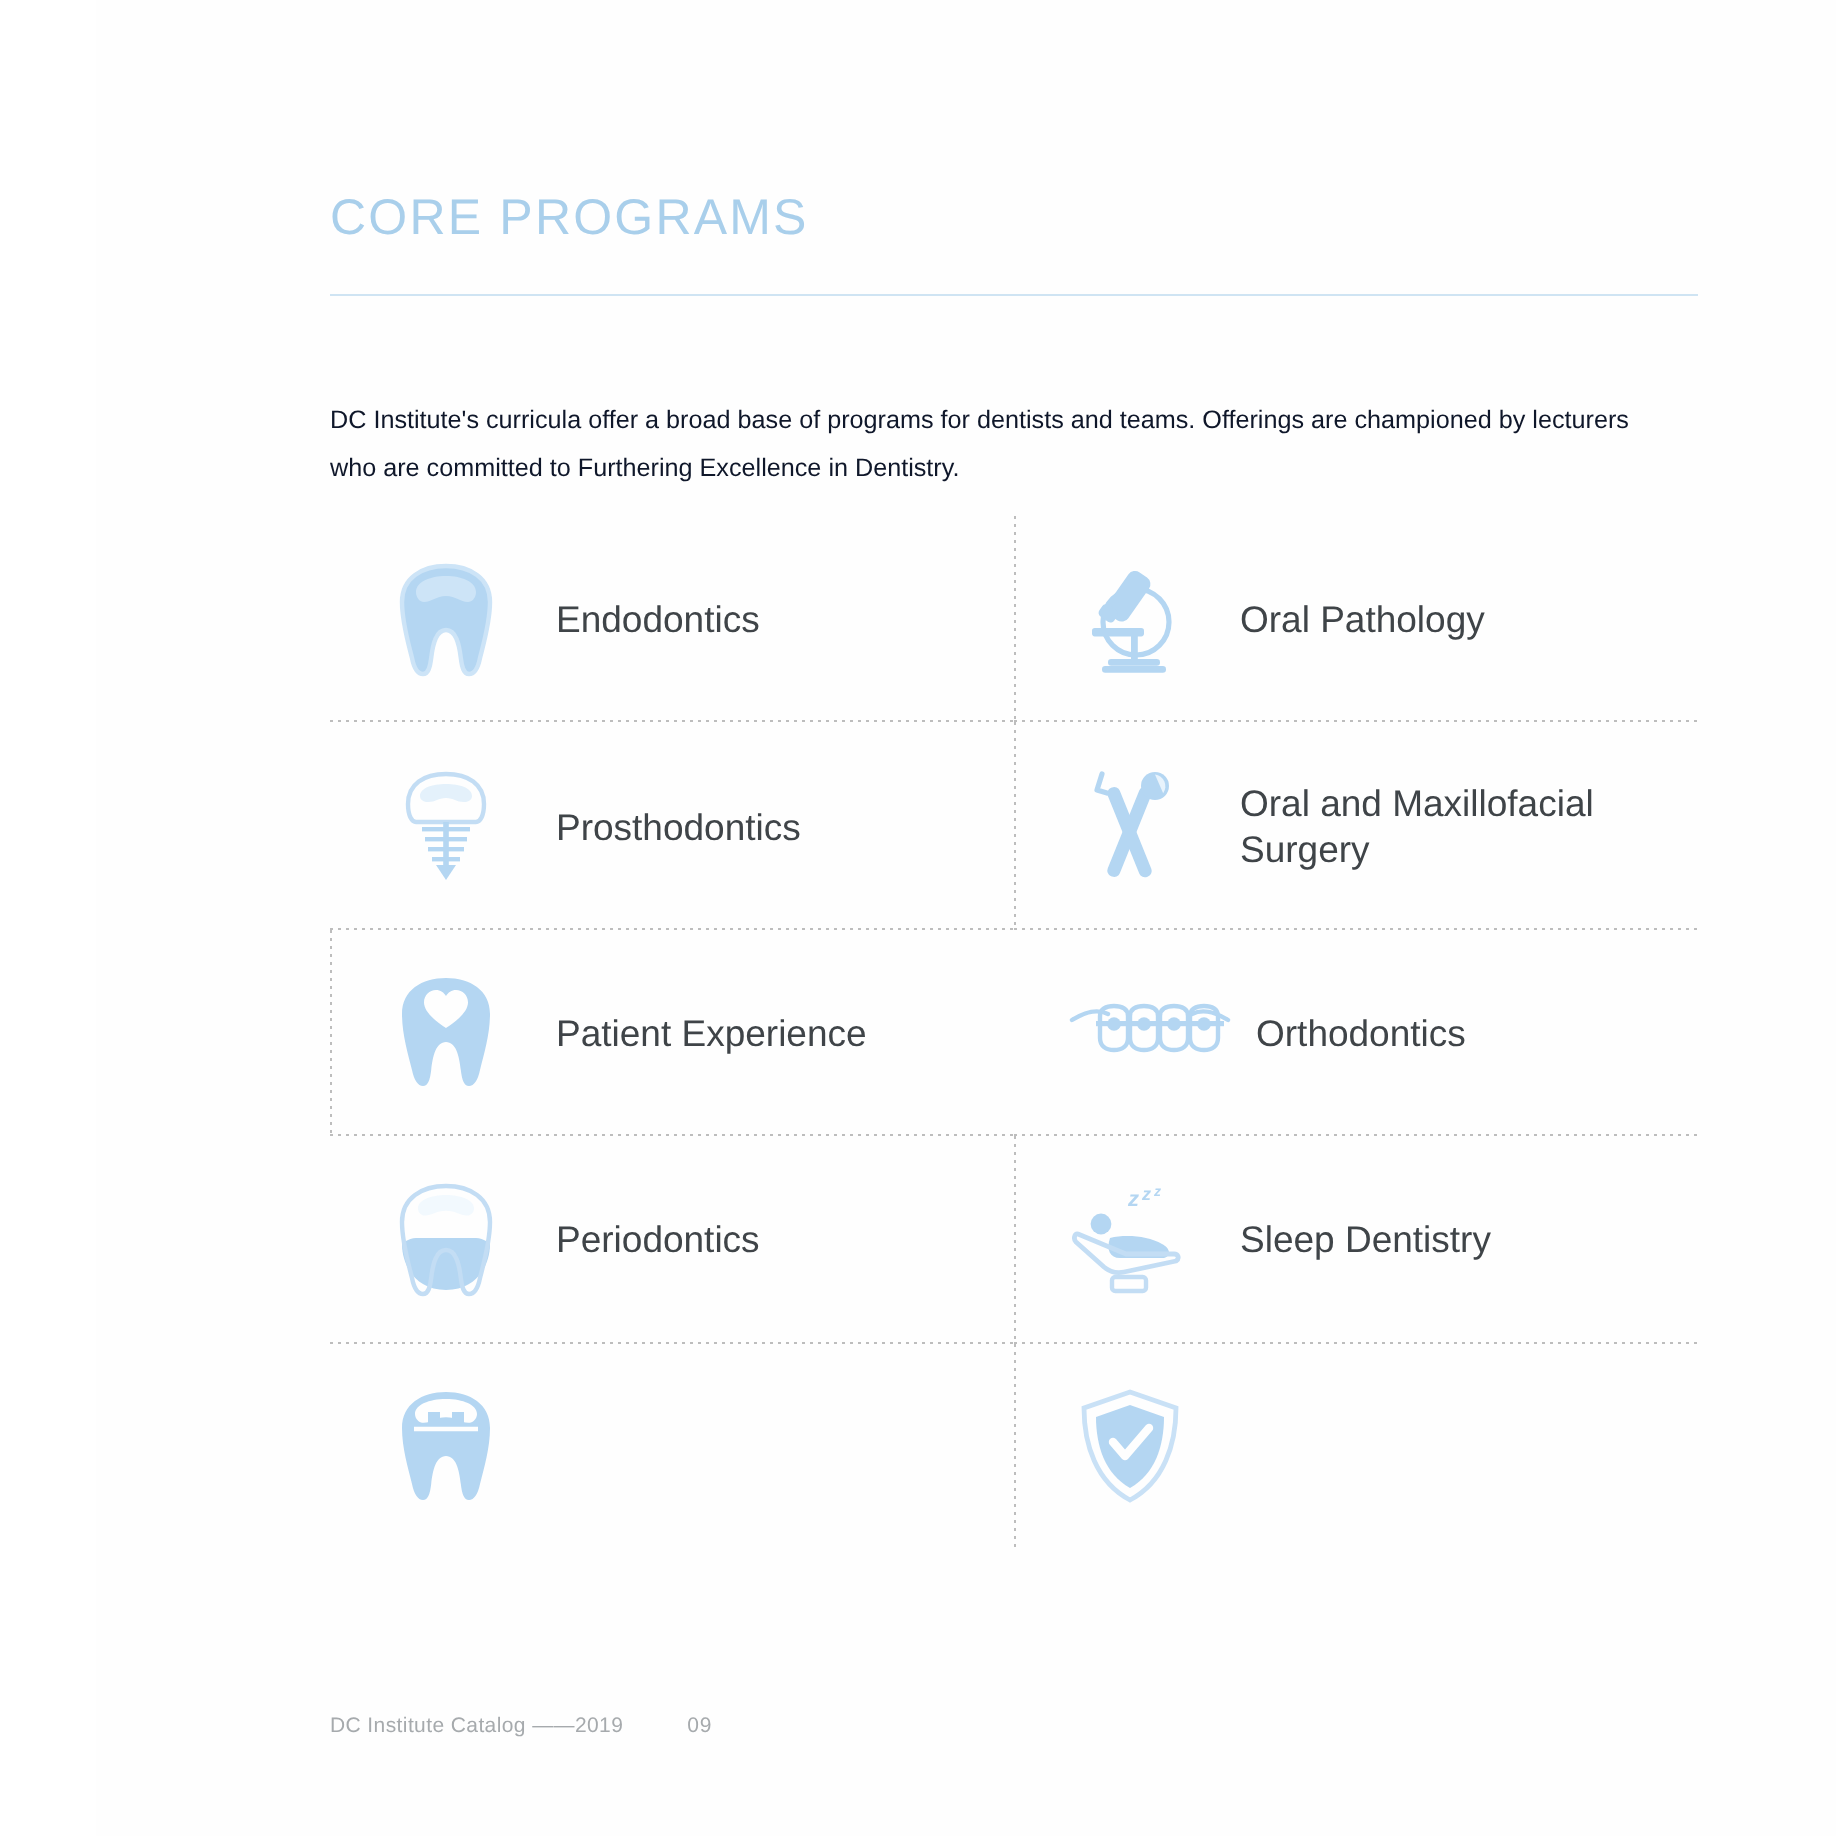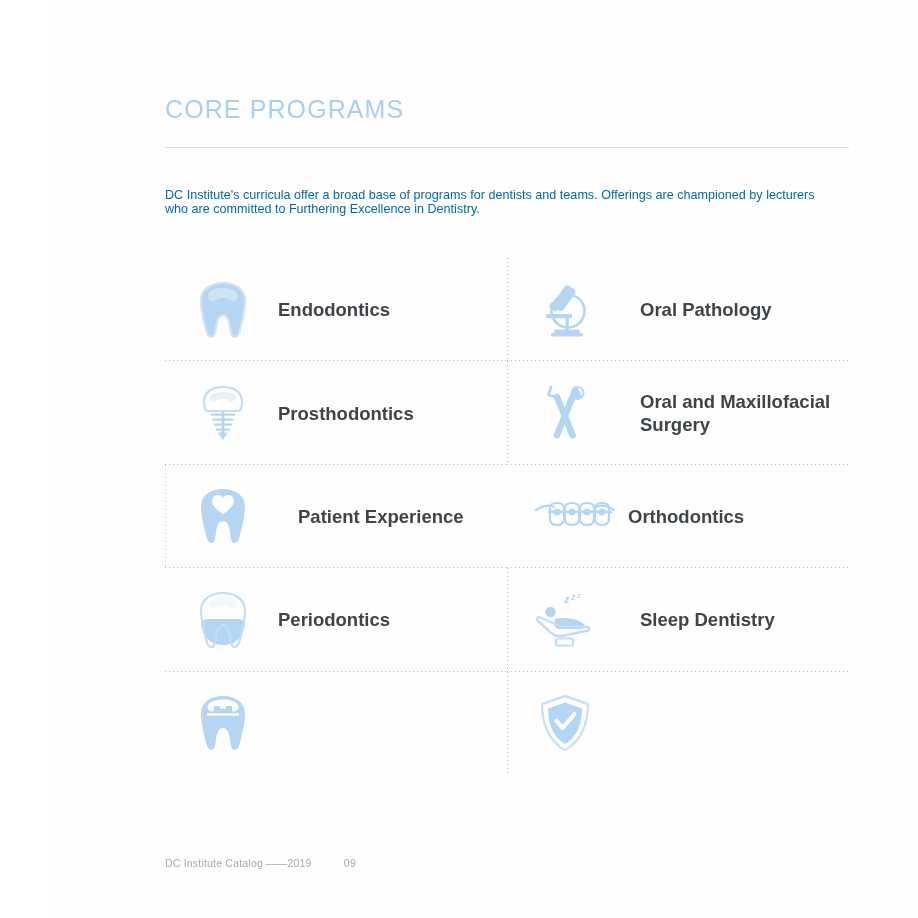--- a/index.html
+++ b/index.html
@@ -43,46 +43,46 @@
     margin-top: 23px;
     height: 1px;
     width: 684px;
     background: #cfe4f3;
   }
 
   
   .intro {
     position: absolute;
     left: 117px;
-    top: 175px;
+    top: 185px;
     width: 660px;
     font-size: 12.6px;
-    line-height: 14px;
-    color: #0369a1;
+    line-height: 24px;
+    color: #0f172a;
   }
 
   
   .grid {
     position: absolute;
     left: 117px;
     top: 258px;
     width: 684px;
     height: 517px;
     display: grid;
     grid-template-columns: 1fr 1fr;
     grid-template-rows: repeat(5, 103.4px);
   }
   .cell {
     position: relative;
     display: flex;
     align-items: center;
     box-sizing: border-box;
   }
   .cell.col-left { padding-left: 27px; }
-  .cell.col-right { padding-left: 27px; gap: 20px; }
+  .cell.col-right { padding-left: 27px; }
 
   
   .cell.sep-bottom::after {
     content: "";
     position: absolute;
     left: 0;
     right: 0;
     bottom: 0;
     height: 1px;
     background-image: linear-gradient(to right, #bdbdbd 0 1.5px, rgba(255,255,255,0) 1.5px 4px);
@@ -109,21 +109,21 @@
     display: flex;
     align-items: center;
     justify-content: center;
   }
   .icon-box svg { display: block; }
   .cell-label {
     margin-left: 24px;
     font-size: 18.5px;
     line-height: 23px;
     color: #3f4448;
-    font-weight: 700;
+    font-weight: 400;
   }
 
   
   .footer {
     position: absolute;
     left: 117px;
     top: 857px;
     width: 684px;
     display: flex;
     justify-content: flex-start;

